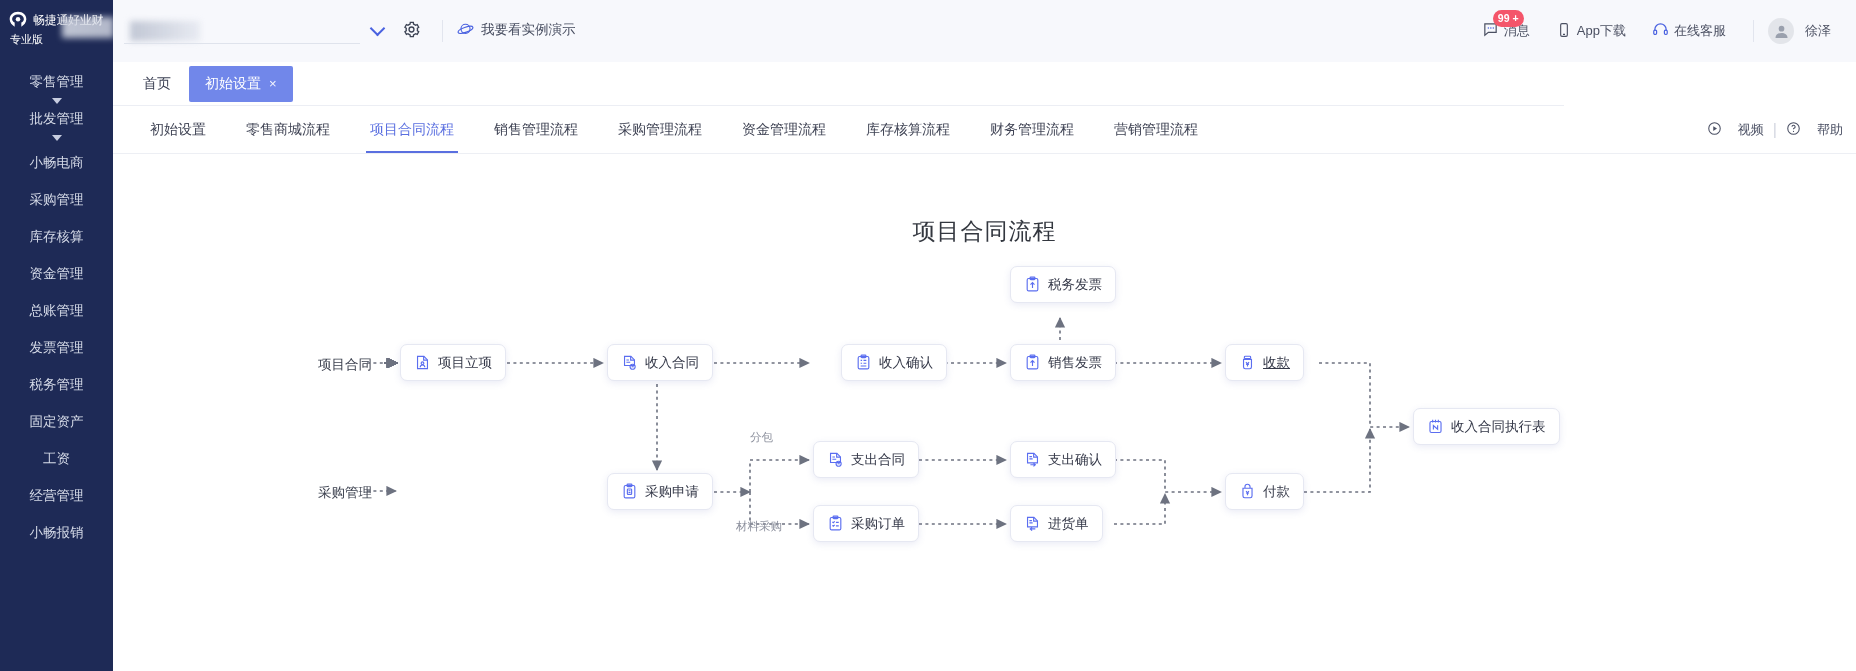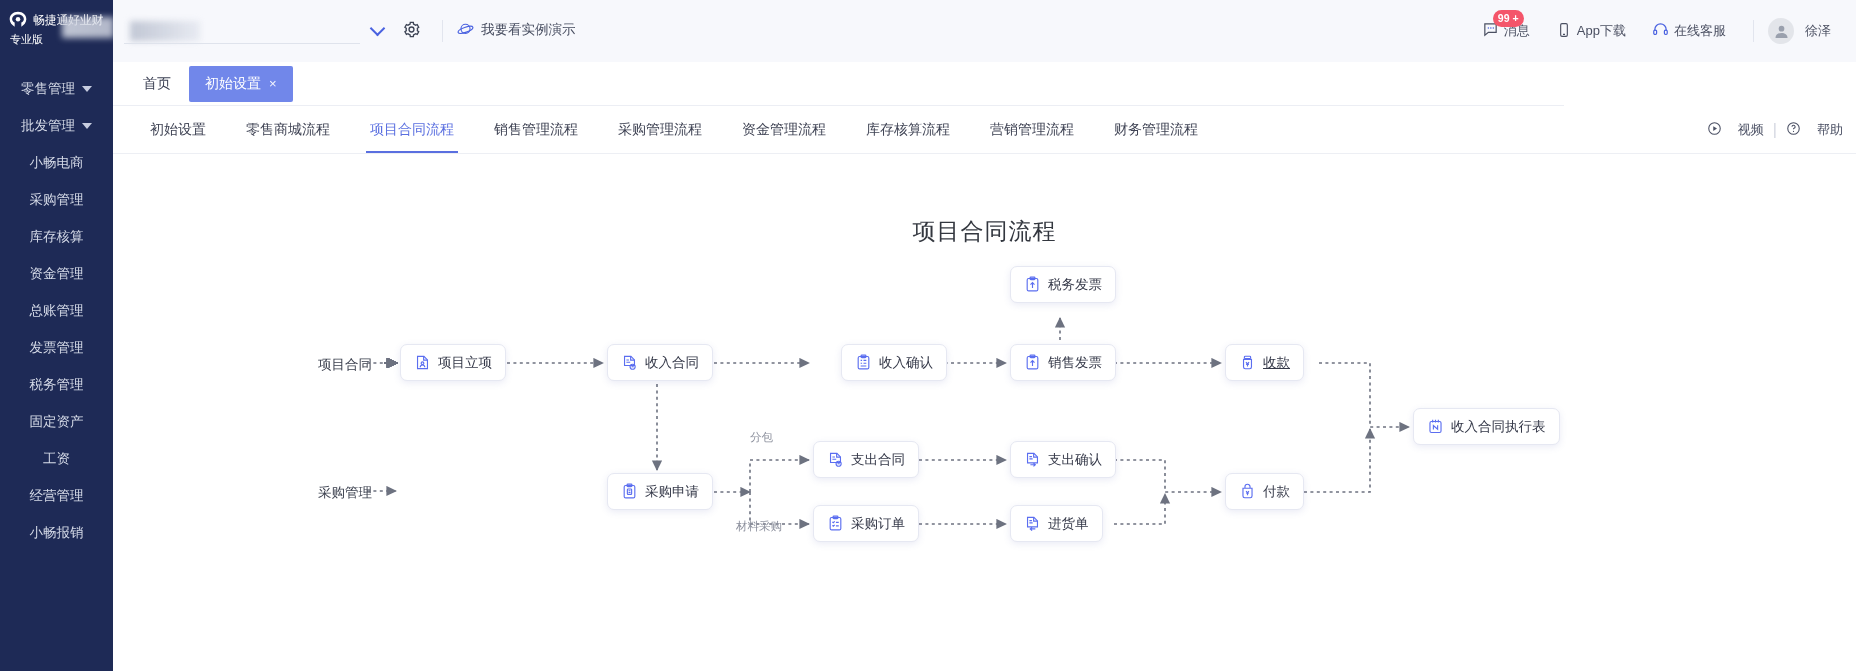--- a/index.html
+++ b/index.html
@@ -25,21 +25,21 @@
   .logo-text { color: #ffffff; font-size: 12px; white-space: nowrap; letter-spacing: -0.3px; }
   .logo-sub { color: #ffffff; font-size: 11px; margin-top: 2px; padding-left: 2px; }
   .blur-bar {
     position: absolute; left: 62px; top: 17px; width: 52px; height: 21px;
     background: linear-gradient(90deg, rgba(205,210,222,.92), rgba(228,231,240,.75));
     filter: blur(3px);
   }
   .nav { margin-top: 8px; }
   .nav-item {
     height: 37px; display: flex; align-items: center; justify-content: center;
-    color: #d6dbe8; font-size: 13.5px; cursor: pointer; gap: 7px;
+    color: #d6dbe8; font-size: 13.5px; cursor: pointer; gap: 7px; flex-direction: column;
   }
   .caret {
     width: 0; height: 0; border-left: 5px solid transparent;
     border-right: 5px solid transparent; border-top: 6px solid #c7cde0;
   }
 
   
   .topbar {
     position: absolute; left: 113px; top: 0; width: 1743px; height: 62px;
     background: #f7f8fc; display: flex; align-items: center;
@@ -286,24 +286,24 @@
     <div class="subnav-item">
         <span>采购管理流程</span>
       </div>
     <div class="subnav-item">
         <span>资金管理流程</span>
       </div>
     <div class="subnav-item">
         <span>库存核算流程</span>
       </div>
     <div class="subnav-item">
+        <span>财务管理流程</span>
+      </div>
+    <div class="subnav-item">
         <span>营销管理流程</span>
-      </div>
-    <div class="subnav-item">
-        <span>财务管理流程</span>
       </div>
 
     <div class="subnav-right">
       <div class="snr-item">
         <span>
           <svg width="15" height="15" viewBox="0 0 24 24" fill="none" stroke="#4b5064" stroke-width="1.7">
             <circle cx="12" cy="12" r="9.2"></circle>
               <path d="M10 8.2l6 3.8-6 3.8z" fill="#4b5064" stroke="none"></path>
           </svg>
         </span>

